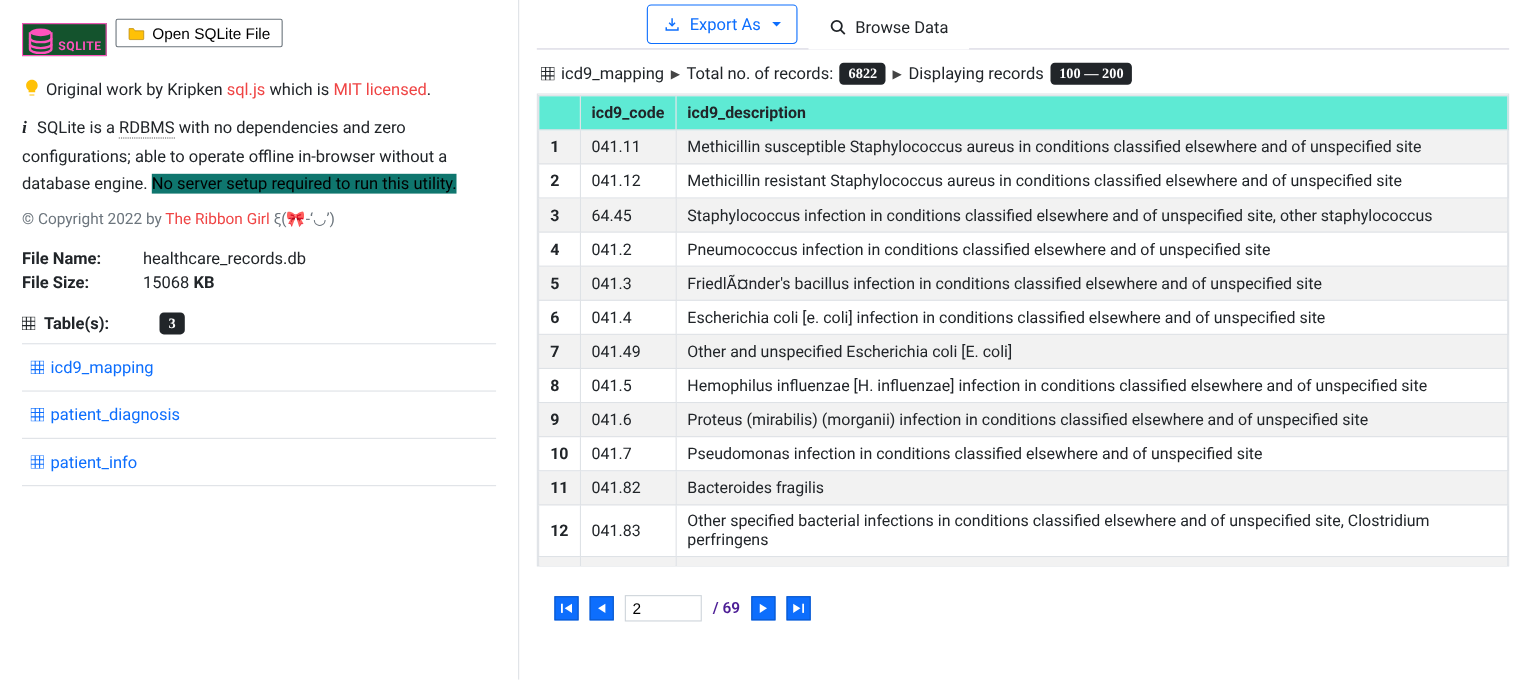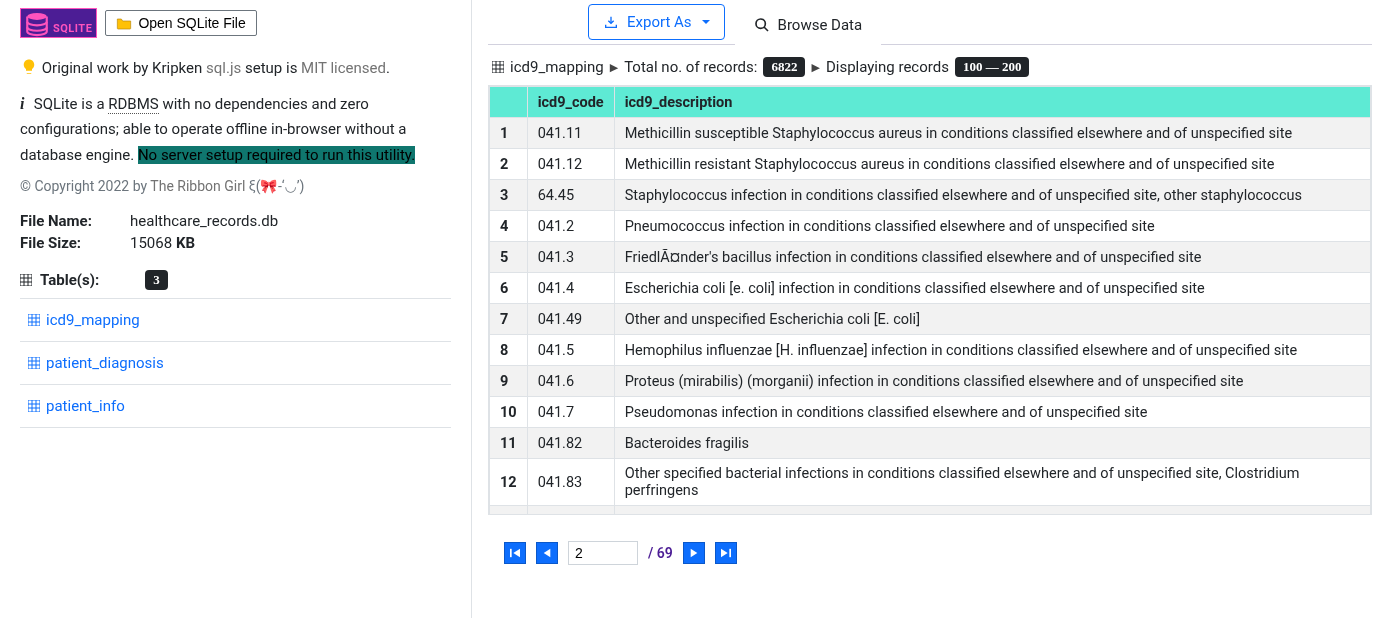--- a/index.html
+++ b/index.html
@@ -6,21 +6,21 @@
   body {
     margin: 0;
     font-family: -apple-system, BlinkMacSystemFont, "Segoe UI", Roboto, sans-serif;
     font-size: 14px;
     color: #212529;
     background: #fff;
     width: 1400px;
     height: 618px;
     overflow: hidden;
   }
-  a { color: #737373; text-decoration: none; }
+  a { color: #ef4444; text-decoration: none; }
   .container {
     display: flex;
     height: 100%;
   }
   .sidebar {
     width: 472px;
     padding: 8px 20px 20px 20px;
     border-right: 1px solid #dee2e6;
     overflow-y: auto;
   }
@@ -34,21 +34,22 @@
     align-items: center;
     gap: 8px;
     margin-bottom: 18px;
   }
   .logo-box {
     display: flex;
     align-items: flex-end;
     gap: 2px;
     border: 1px solid #ff53bd;
     padding: 2px 4px 0 2px;
-    background: #4c1d95;
+    background: #14532d;
+    margin-top: 13px;
   }
   .logo-text {
     font-size: 11px;
     font-weight: 700;
     color: #ff53bd;
     letter-spacing: 0.5px;
     padding-bottom: 2px;
   }
   .db-icon {
     width: 28px; height: 26px;
@@ -197,21 +198,21 @@
           <path d="M2 4 h6 l2 3 h12 v11 a1 1 0 0 1 -1 1 H3 a1 1 0 0 1 -1 -1 Z" fill="#ffc107" stroke="#b8860b" stroke-width="1"></path>
         </svg>
         <span>Open SQLite File</span>
       </button>
     </div>
 
     <p class="info-p">
       <svg class="bulb-icon" viewBox="0 0 24 24">
           <path d="M9 21h6v-1H9v1zm3-19C8 2 5 5 5 9c0 2.4 1.2 4.5 3 5.7V17h8v-2.3c1.8-1.2 3-3.3 3-5.7 0-4-3-7-7-7z"></path>
         </svg>
-      <span>Original work by Kripken </span><a href="#">sql.js</a><span> setup is </span><a href="#">MIT licensed</a><span>.</span>
+      <span>Original work by Kripken </span><a href="#">sql.js</a><span> which is </span><a href="#">MIT licensed</a><span>.</span>
     </p>
 
     <p class="info-p">
       <span class="info-icon">i</span>
       <span>SQLite is a </span><span class="dotted">RDBMS</span><span> with no dependencies and zero configurations; able to operate offline in-browser without a database engine. </span><mark>No server setup required to run this utility.</mark>
     </p>
 
     <p class="copyright">
       <span>© Copyright 2022 by </span><a href="#">The Ribbon Girl</a><span> ξ(</span><span class="bow">🎀</span><span>-‘◡’)</span>
     </p>

